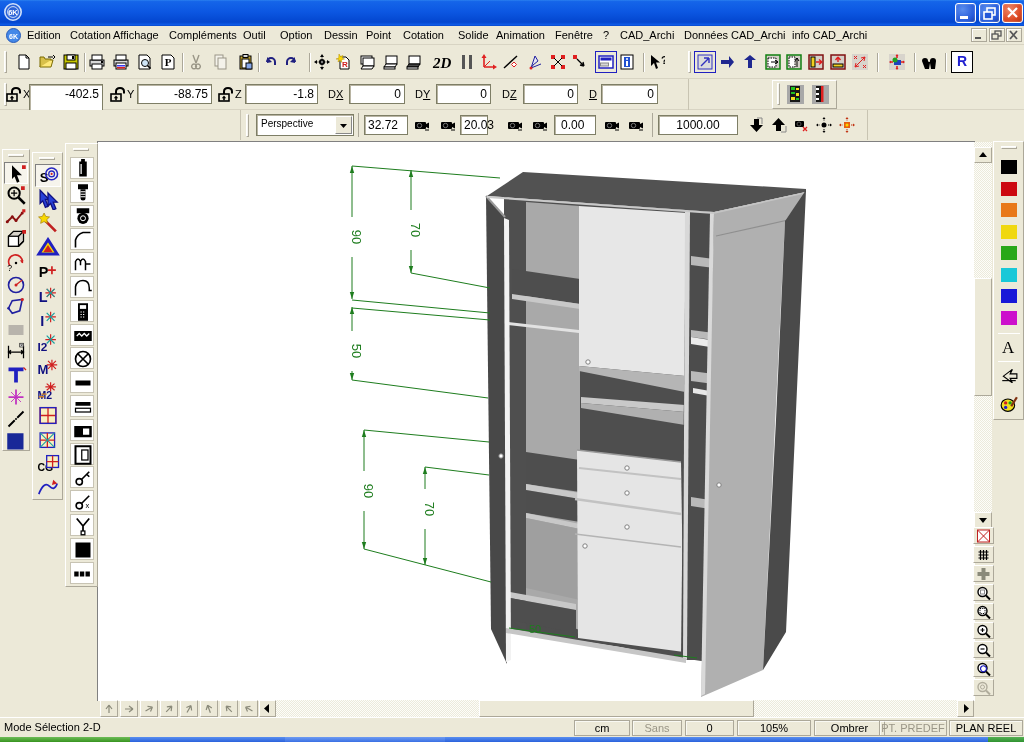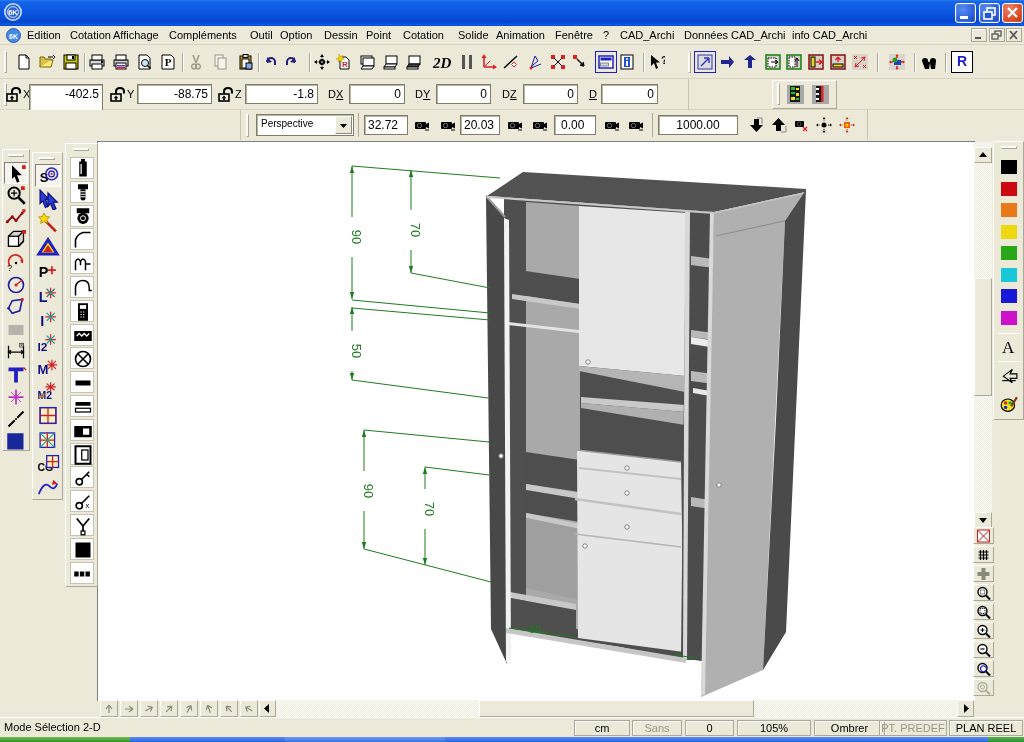--- a/index.html
+++ b/index.html
@@ -58,21 +58,21 @@
 
 <div id="menu" class="abs">
  <svg class="abs" style="left:6px;top:2px" width="15" height="15">
         <circle cx="7.5" cy="7.5" r="7" fill="#4488e8" stroke="#2a5cb8"></circle>
         <text x="7.5" y="10.5" font-size="7" font-weight="bold" fill="#fff" text-anchor="middle">6K</text>
       </svg>
  <span style="left:27px">Edition</span>
       <span style="left:70px">Cotation</span>
       <span style="left:113px">Affichage</span>
       <span style="left:169px">Compléments</span>
-      <span style="left:250px">Outil</span>
+      <span style="left:243px">Outil</span>
       <span style="left:280px">Option</span>
       <span style="left:324px">Dessin</span>
       <span style="left:366px">Point</span>
       <span style="left:403px">Cotation</span>
       <span style="left:458px">Solide</span>
       <span style="left:496px">Animation</span>
       <span style="left:555px">Fenêtre</span>
       <span style="left:603px">?</span>
       <span style="left:620px">CAD_Archi</span>
       <span style="left:684px">Données CAD_Archi</span>
@@ -364,21 +364,21 @@
         <path d="M12 7 l3 -1.5 v6 l-3 -1.5 z" fill="#000"></path>
         <circle cx="5.5" cy="8.5" r="2.2" fill="#000" stroke="#777"></circle>
         <path d="M11 13 h4" stroke="#000"></path>
       </svg>
       <svg class="ico cam" style="left:440px;top:7px" width="16" height="16">
         <rect x="1" y="5" width="11" height="7" rx="1" fill="#000"></rect>
         <path d="M12 7 l3 -1.5 v6 l-3 -1.5 z" fill="#000"></path>
         <circle cx="5.5" cy="8.5" r="2.2" fill="#000" stroke="#777"></circle>
         <path d="M11 13 h4" stroke="#000"></path>
       </svg>
- <div class="field" style="left:460px;top:5px;width:40px;height:20px">
+ <div class="field" style="left:460px;top:5px;width:28px;height:20px">
         <span style="position:absolute;left:3px;top:2px">20.03</span>
       </div>
  <svg class="ico cam" style="left:507px;top:7px" width="16" height="16">
         <rect x="1" y="5" width="11" height="7" rx="1" fill="#000"></rect>
         <path d="M12 7 l3 -1.5 v6 l-3 -1.5 z" fill="#000"></path>
         <circle cx="5.5" cy="8.5" r="2.2" fill="#000" stroke="#777"></circle>
         <path d="M11 13 h4" stroke="#000"></path>
       </svg>
       <svg class="ico cam" style="left:532px;top:7px" width="16" height="16">
         <rect x="1" y="5" width="11" height="7" rx="1" fill="#000"></rect>

